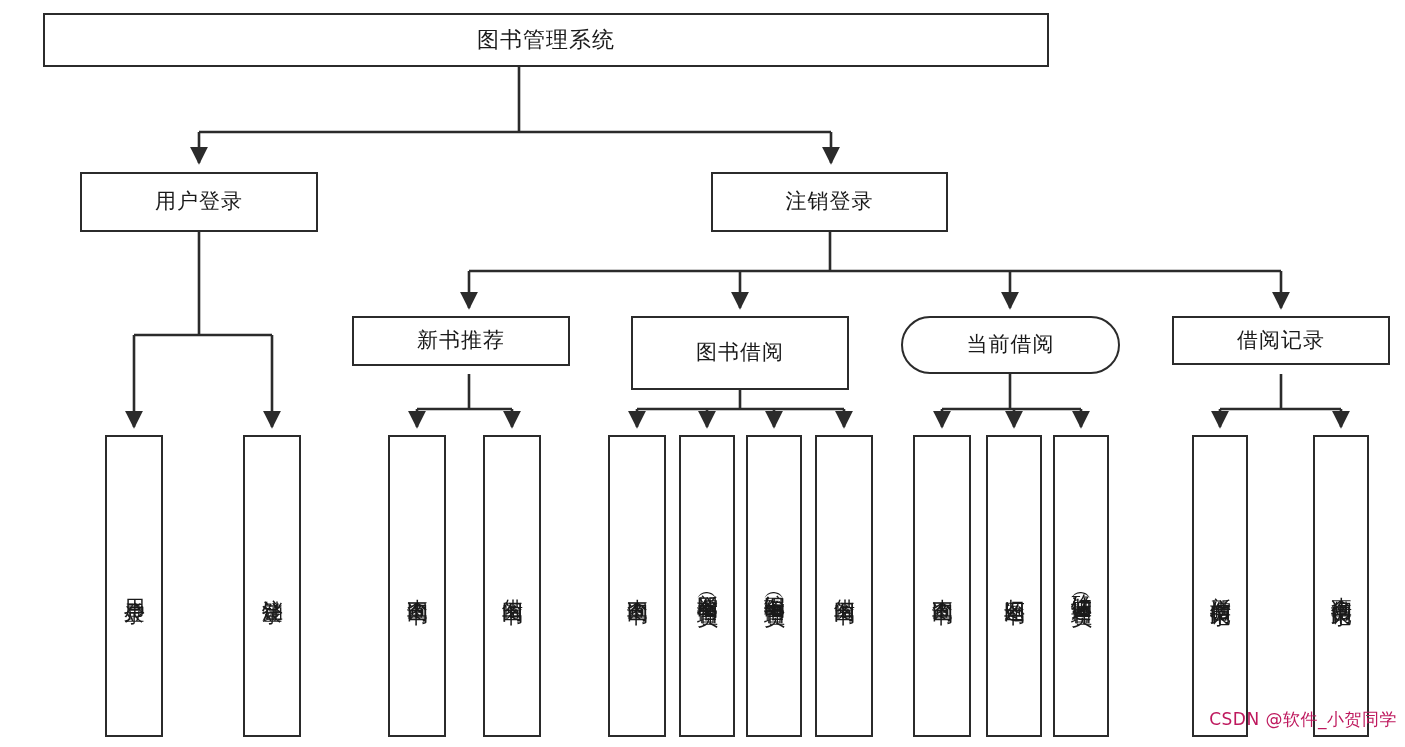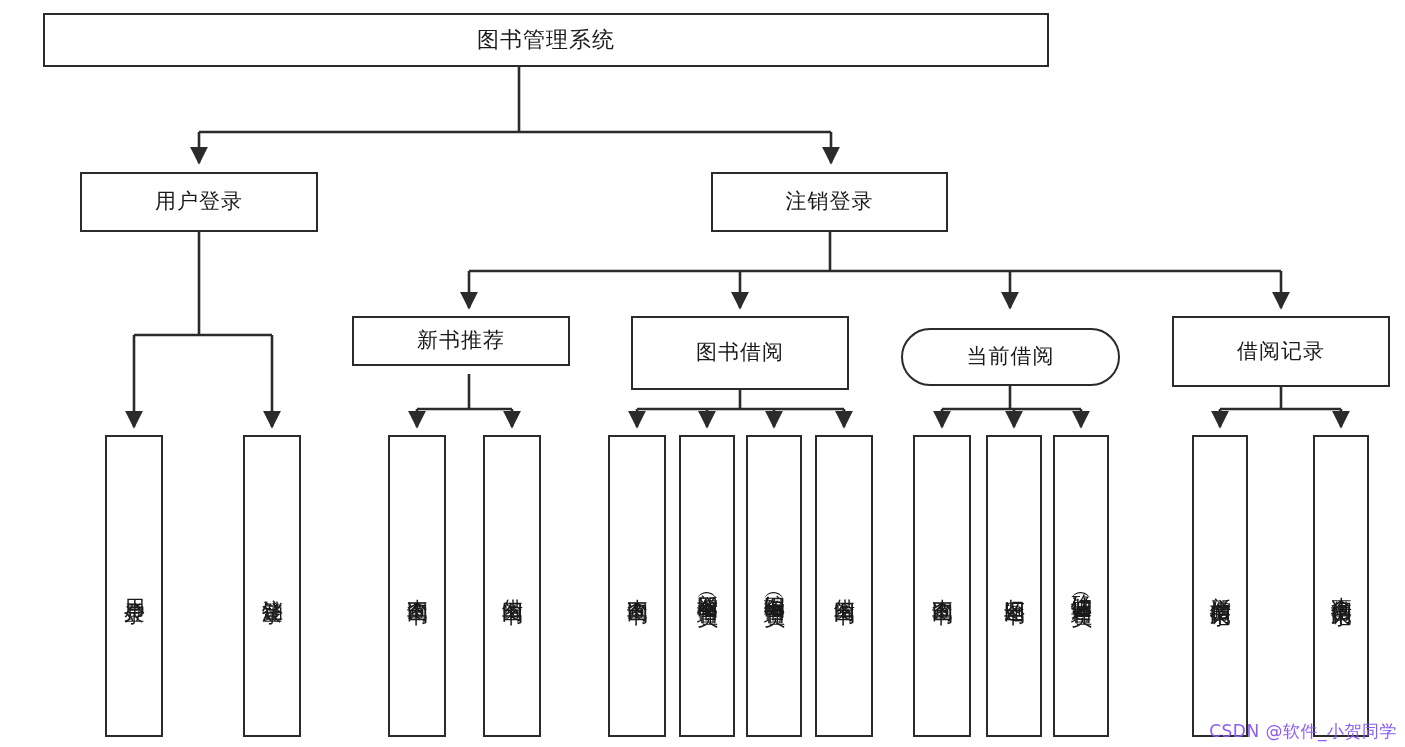--- a/index.html
+++ b/index.html
@@ -52,23 +52,23 @@
     text-orientation: upright;
     font-size: 21px;
     line-height: 1.18;
     letter-spacing: 2px;
     white-space: nowrap;
     color: #1a1a1a;
   }
   .watermark {
     position: absolute;
     right: 8px;
-    bottom: 4px;
+    bottom: 16px;
     font-size: 17px;
-    color: #8b5cf6;
+    color: #be185d;
     letter-spacing: 0.5px;
     white-space: nowrap;
   }
 </style>
 </head>
 <body>
 
 <div id="canvas">
 
   <svg class="wires" viewBox="0 0 1405 747" xmlns="http://www.w3.org/2000/svg">
@@ -132,24 +132,24 @@
   <div class="node horiz" style="left:711px; top:172px; width:237px; height:60px;">
     <span>注销登录</span>
   </div>
 
   <div class="node horiz" style="left:352px; top:316px; width:218px; height:50px;">
     <span>新书推荐</span>
   </div>
   <div class="node horiz" style="left:631px; top:316px; width:218px; height:74px;">
     <span>图书借阅</span>
   </div>
-  <div class="node horiz" style="left:901px; top:328px; width:219px; height:58px;border-radius:29px;">
+  <div class="node horiz" style="left:901px; top:316px; width:219px; height:58px;border-radius:29px;">
     <span>当前借阅</span>
   </div>
-  <div class="node horiz" style="left:1172px; top:316px; width:218px; height:71px;">
+  <div class="node horiz" style="left:1172px; top:316px; width:218px; height:49px;">
     <span>借阅记录</span>
   </div>
 
   <div class="node vert" style="left:105px; top:435px; width:58px; height:302px;">
     <span class="vtext">用户登录</span>
   </div>
   <div class="node vert" style="left:243px; top:435px; width:58px; height:302px;">
     <span class="vtext">注销登录</span>
   </div>
 

